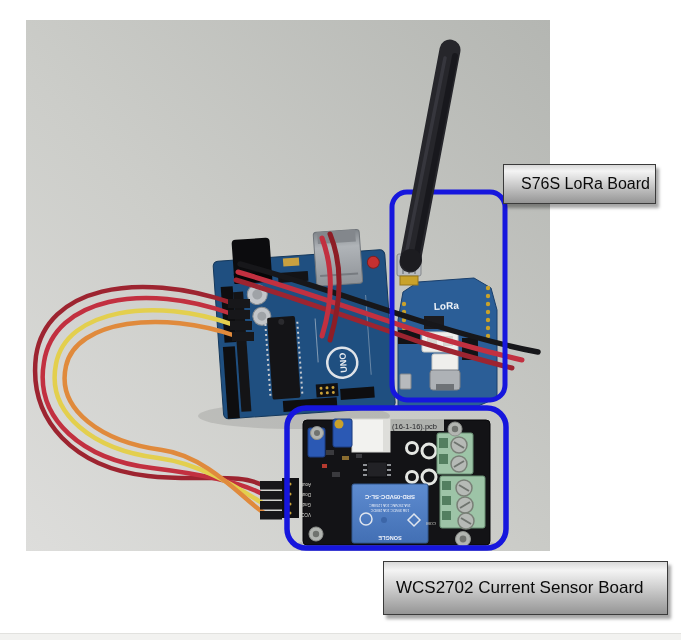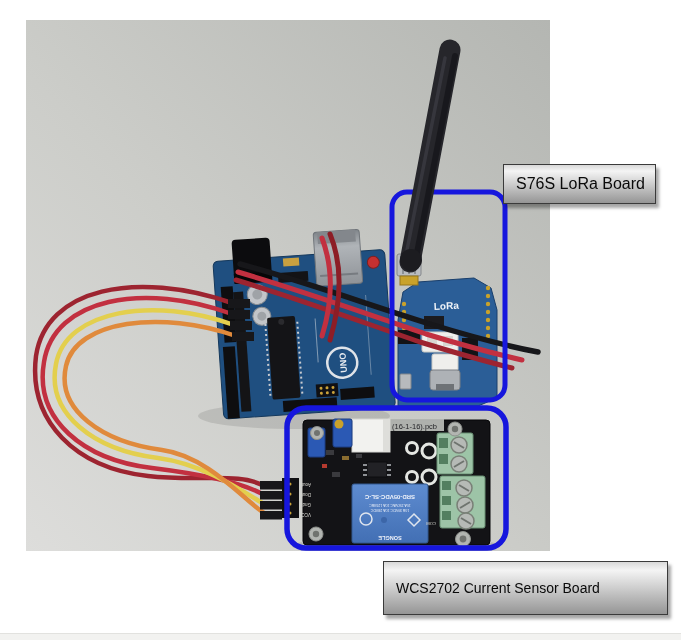--- a/index.html
+++ b/index.html
@@ -13,22 +13,22 @@
   }
   .photo svg { display:block; width:524px; height:531px;
     font-family:"Liberation Sans", sans-serif; }
   .callout {
     position:absolute; display:flex; align-items:center;
     border:1px solid #3a3a3a;
     background:linear-gradient(180deg,#d8d8d8 0%,#f4f4f4 16%,#c8c8c8 55%,#959595 100%);
     box-shadow:3px 4px 3px rgba(0,0,0,0.35);
     color:#0a0a0a; padding-left:12px; white-space:nowrap;
   }
-  .callout--lora   { left:503px; top:164px; width:153px; height:40px; font-size:16px; }
-  .callout--sensor { left:383px; top:561px; width:285px; height:54px; font-size:14px; }
+  .callout--lora   { left:503px; top:164px; width:153px; height:40px; font-size:16px;justify-content:center; }
+  .callout--sensor { left:383px; top:561px; width:285px; height:54px; font-size:17px; }
   .footer-strip {
     position:absolute; left:0; top:633px; width:681px; height:7px;
     background:#f2f2f0; border-top:1px solid #e2e2df;
   }
 </style>
 </head>
 <body>
 
 <div class="page">
 

